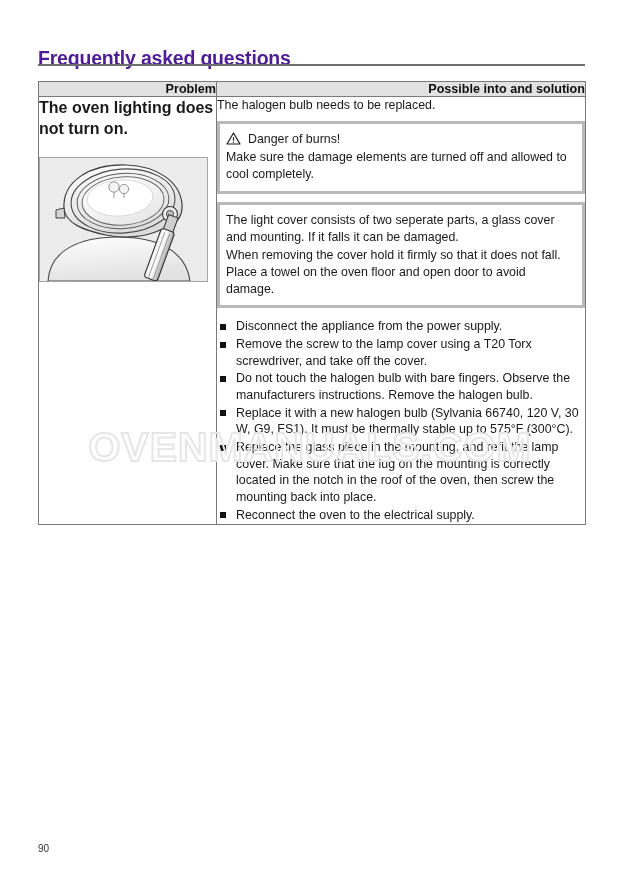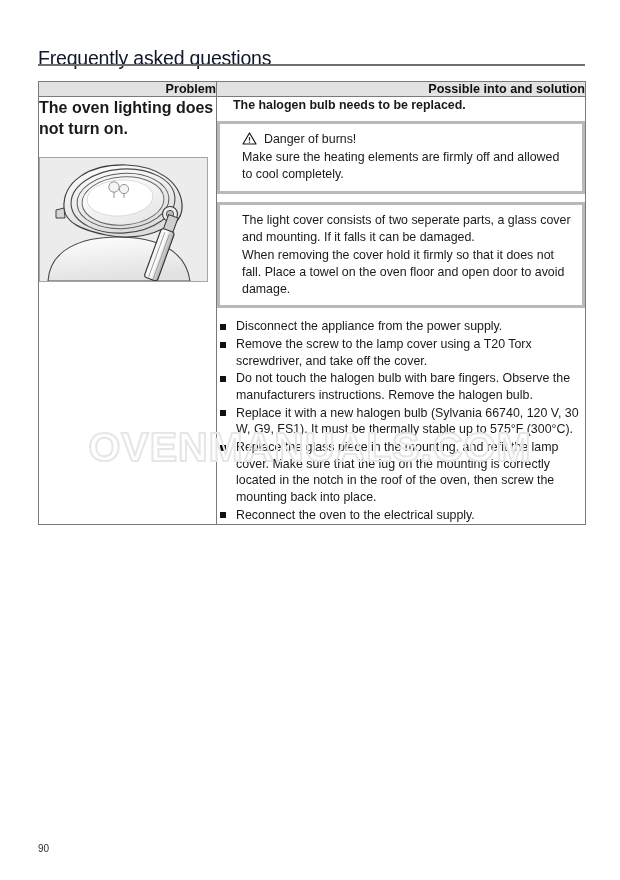--- a/index.html
+++ b/index.html
@@ -24,23 +24,23 @@
     height: 880px;
   }
 
   
   .page-heading {
     position: absolute;
     left: 38px;
     top: 34px;
     width: 548px;
     font-size: 19.5px;
-    font-weight: normal;
+    font-weight: bold;
     letter-spacing: -0.2px;
-    color: #0f172a;
+    color: #4c1d95;
     line-height: 1.2;
   }
   .heading-rule {
     position: absolute;
     left: 38px;
     top: 64px;
     width: 547px;
     height: 2px;
     background: #6e6e6e;
   }
@@ -76,42 +76,41 @@
     font-size: 16px;
     line-height: 1.33;
   }
   .cause-cell {
     padding: 9px 10px 13px 10px;
     font-size: 12.4px;
     line-height: 1.33;
   }
 
   .intro-line {
-    margin: 0 0 7px 16px;
-    font-weight: bold;
+    margin: 0 0 7px 0;
   }
 
   
   .illustration {
     margin-top: 17px;
     width: 169px;
     height: 125px;
     background: #ececec;
     border: 1px solid #a5a5a5;
     box-sizing: border-box;
     position: relative;
     overflow: hidden;
   }
   .illustration svg { display: block; }
 
   
   .callout {
     border: 3px solid #b9b9b9;
     background: #ffffff;
-    padding: 7px 9px 8px 22px;
+    padding: 7px 9px 8px 6px;
     margin: 0 0 8px 0;
     font-size: 12.4px;
     line-height: 1.36;
     box-sizing: border-box;
   }
   .callout p { margin: 0; }
   .callout p + p { margin-top: 1px; }
 
   .warn-head {
     display: flex;
@@ -264,21 +263,21 @@
 
           <div class="callout">
             <p class="warn-head">
               <svg class="warn-icon" width="15" height="13" viewBox="0 0 15 13" xmlns="http://www.w3.org/2000/svg">
                 <path d="M7.5 1 L14 12 L1 12 Z" fill="none" stroke="#1a1a1a" stroke-width="1.2" stroke-linejoin="round"></path>
                 <line x1="7.5" y1="5.2" x2="7.5" y2="8.6" stroke="#1a1a1a" stroke-width="1.2"></line>
                 <circle cx="7.5" cy="10.2" r="0.65" fill="#1a1a1a"></circle>
               </svg>
               <span>Danger of burns!</span>
             </p>
-            <p>Make sure the heating elements are firmly off and allowed to cool completely.</p>
+            <p>Make sure the damage elements are turned off and allowed to cool completely.</p>
           </div>
 
           <div class="callout">
             <p>The light cover consists of two seperate parts, a glass cover and mounting. If it falls it can be damaged.</p>
             <p>When removing the cover hold it firmly so that it does not fall. Place a towel on the oven floor and open door to avoid damage.</p>
           </div>
 
           <ul class="steps">
             <li>Disconnect the appliance from the power supply.</li>
             <li>Remove the screw to the lamp cover using a T20 Torx screwdriver, and take off the cover.</li>

